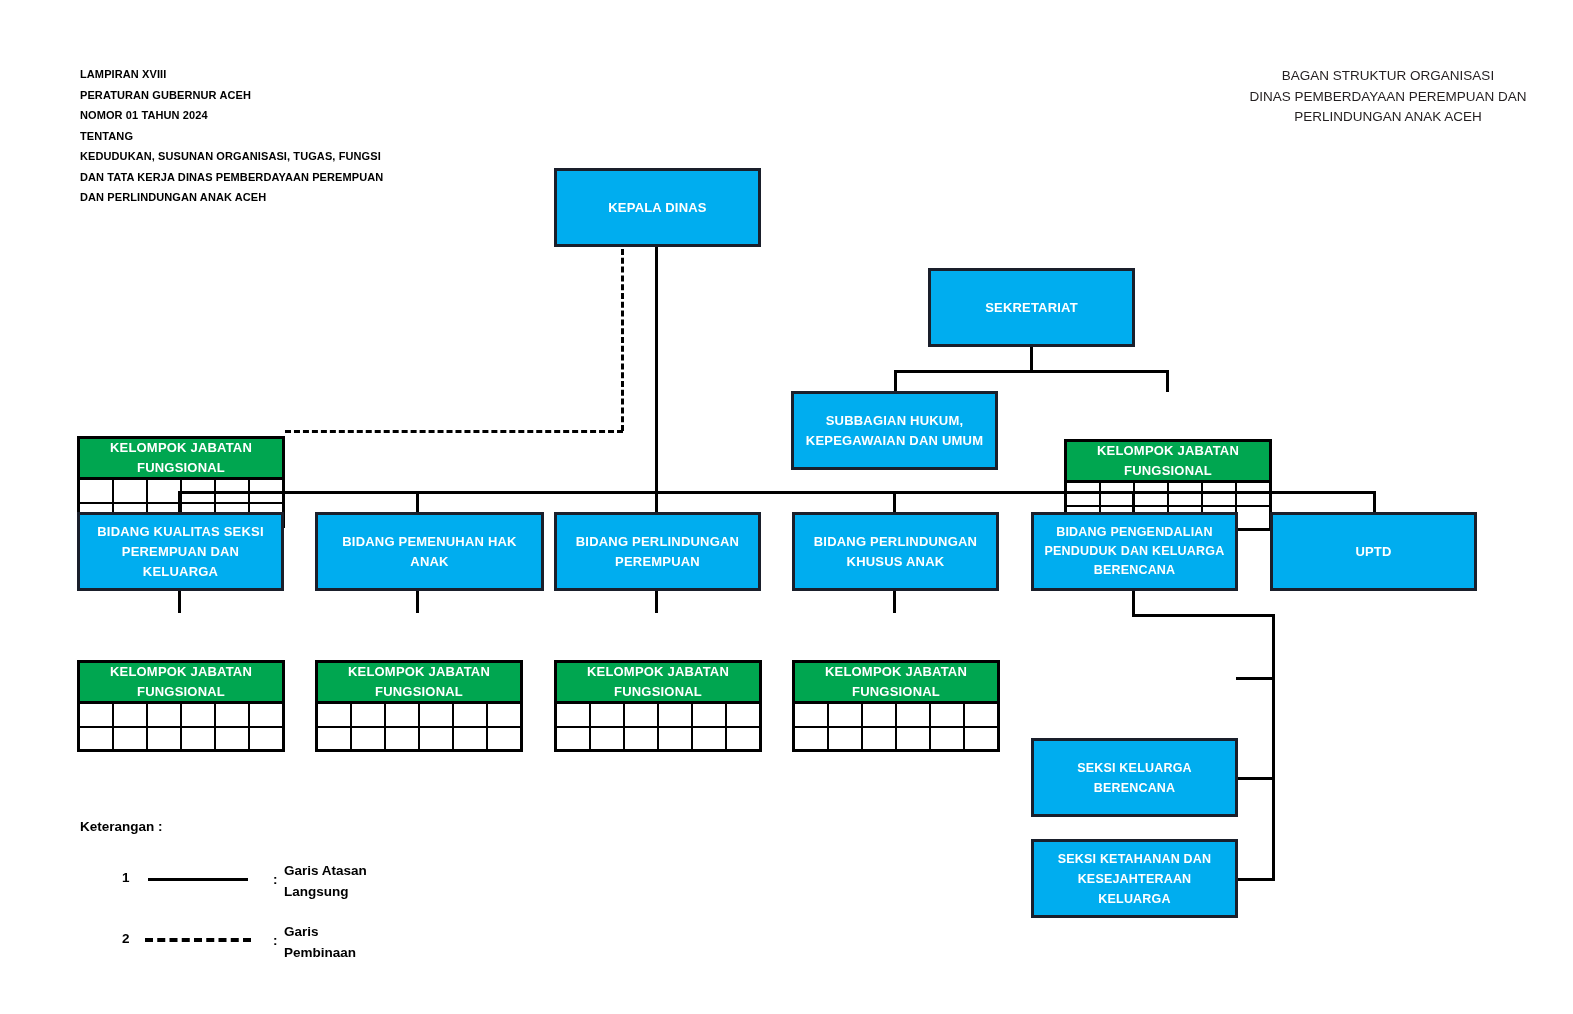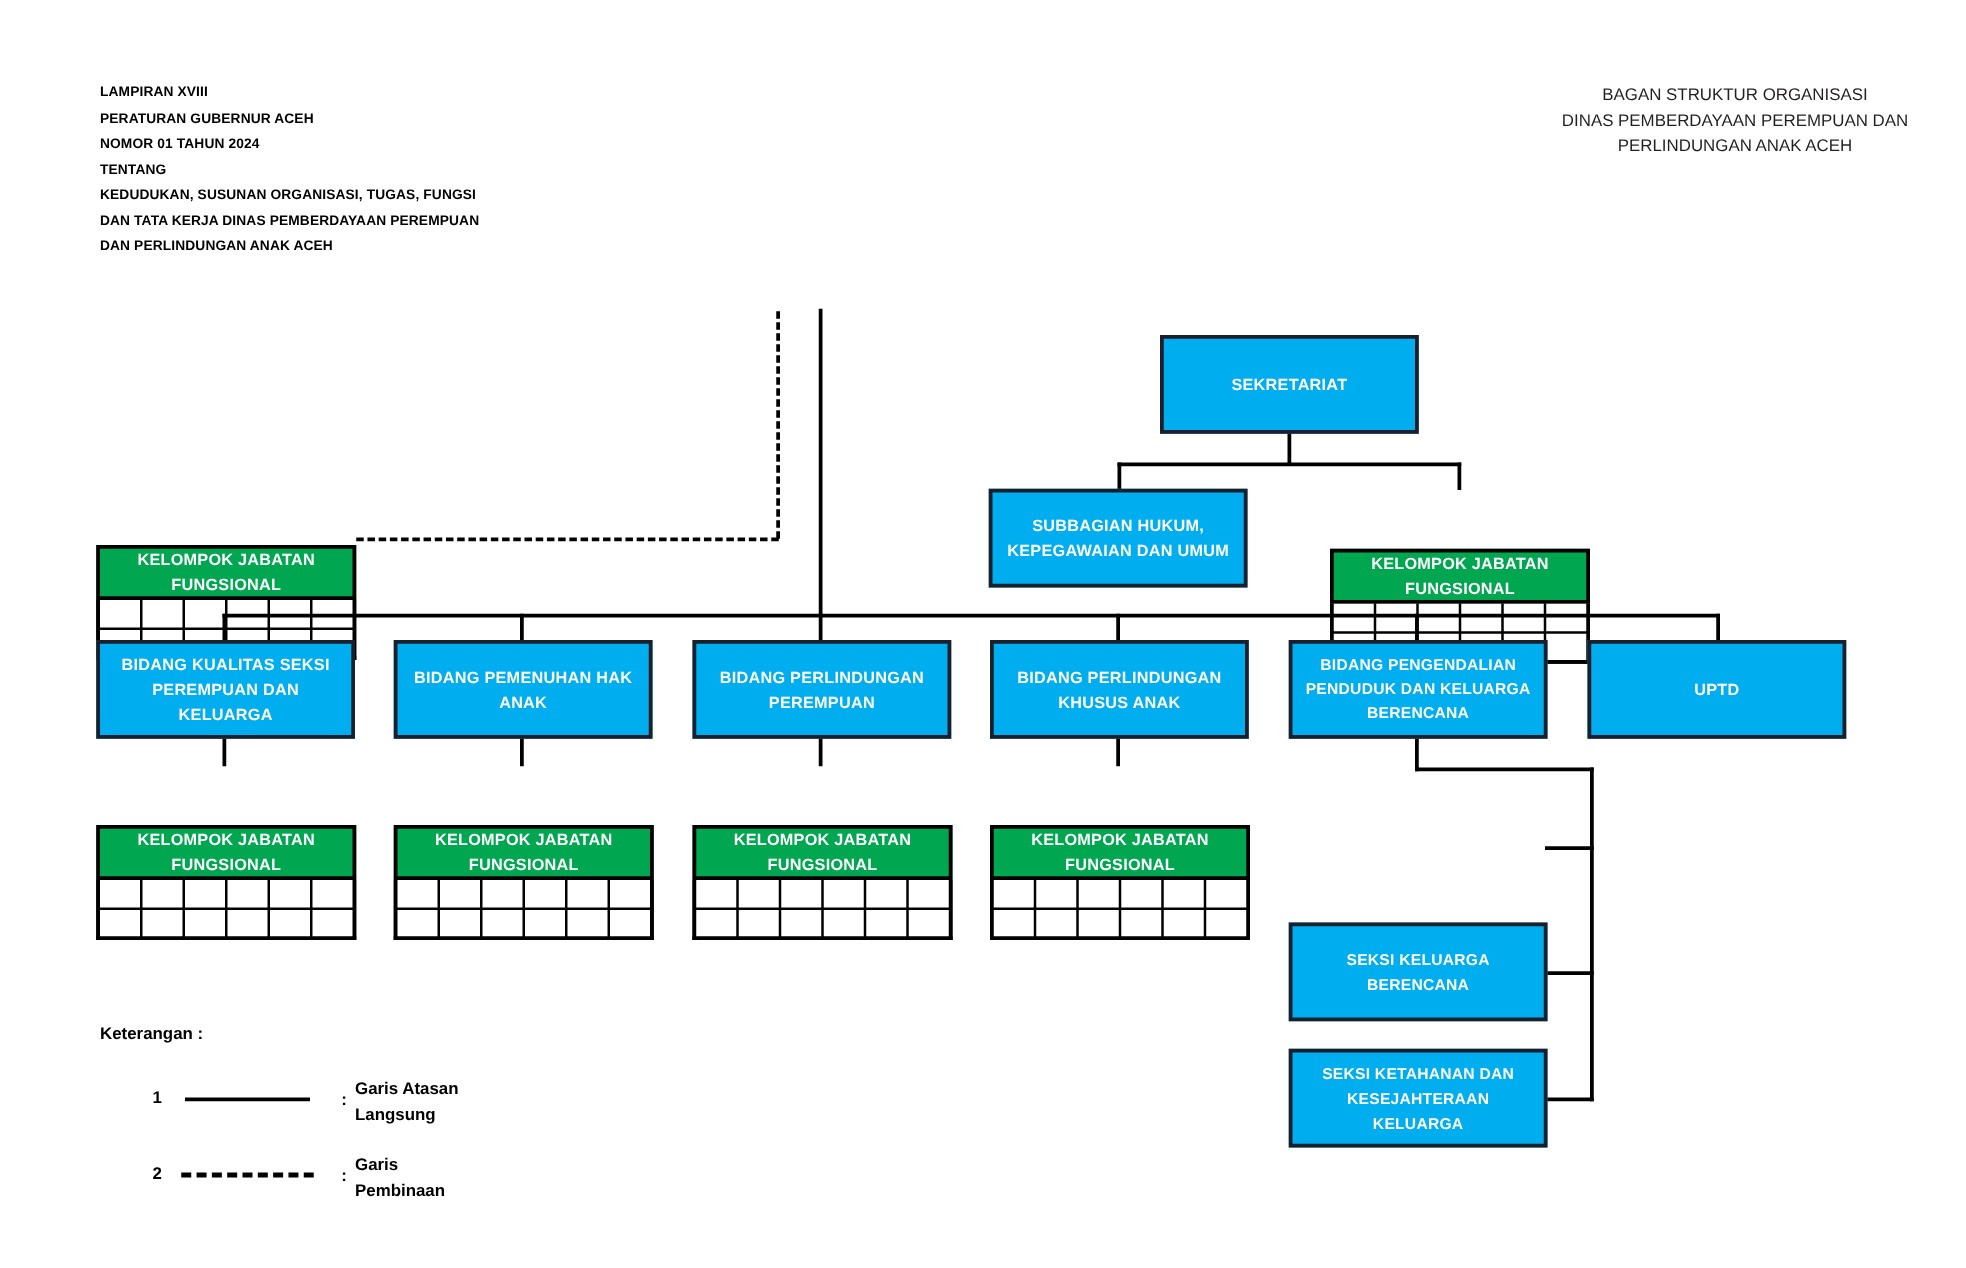--- a/index.html
+++ b/index.html
@@ -164,20 +164,21 @@
 PERATURAN GUBERNUR ACEH
 NOMOR 01 TAHUN 2024
 TENTANG
 KEDUDUKAN, SUSUNAN ORGANISASI, TUGAS, FUNGSI
 DAN TATA KERJA DINAS PEMBERDAYAAN PEREMPUAN
 DAN PERLINDUNGAN ANAK ACEH</div>
   <div class="hdr-right" style="white-space: pre-line;">BAGAN STRUKTUR ORGANISASI
 DINAS PEMBERDAYAAN PEREMPUAN DAN
 PERLINDUNGAN ANAK ACEH</div>
 
+  <div class="node blue" style="left:554px; top:168px; width:207px; height:79px;">KEPALA DINAS</div>
 
   <div class="ln v" style="left:655px; top:247px; width:3px; height:246px;"></div>
 
   <div class="dash-v" style="left:621px; top:249px; height:182px;"></div>
   <div class="dash-h" style="left:285px; top:430px; width:338px;"></div>
 
   <div class="kjf" style="left:77px; top:388px; width:208px;">
     <div class="kjf-head" style="white-space: pre-line;">KELOMPOK JABATAN
 FUNGSIONAL</div>
     <div class="kjf-grid">
@@ -231,21 +232,21 @@
 
   <div class="ln v" style="left:178px; top:491px; width:3px; height:22px;"></div>
   <div class="ln v" style="left:416px; top:491px; width:3px; height:22px;"></div>
   <div class="ln v" style="left:655px; top:491px; width:3px; height:22px;"></div>
   <div class="ln v" style="left:893px; top:491px; width:3px; height:22px;"></div>
   <div class="ln v" style="left:1132px; top:491px; width:3px; height:22px;"></div>
   <div class="ln v" style="left:1373px; top:491px; width:3px; height:22px;"></div>
 
   <div class="node blue" style="left: 77px; top: 512px; width: 207px; height: 79px; white-space: pre-line;">BIDANG KUALITAS SEKSI
 PEREMPUAN DAN KELUARGA</div>
-  <div class="node blue" style="left: 315px; top: 512px; width: 207px; height: 79px; white-space: pre-line;">BIDANG PEMENUHAN HAK
+  <div class="node blue" style="left: 315px; top: 512px; width: 229px; height: 79px; white-space: pre-line;">BIDANG PEMENUHAN HAK
 ANAK</div>
   <div class="node blue" style="left: 554px; top: 512px; width: 207px; height: 79px; white-space: pre-line;">BIDANG PERLINDUNGAN
 PEREMPUAN</div>
   <div class="node blue" style="left: 792px; top: 512px; width: 207px; height: 79px; white-space: pre-line;">BIDANG PERLINDUNGAN
 KHUSUS ANAK</div>
   <div class="node blue" style="left: 1031px; top: 512px; width: 207px; height: 79px; font-size: 12.5px; line-height: 19px; white-space: pre-line;">BIDANG PENGENDALIAN
 PENDUDUK DAN KELUARGA
 BERENCANA</div>
   <div class="node blue" style="left:1270px; top:512px; width:207px; height:79px;">UPTD</div>
 

